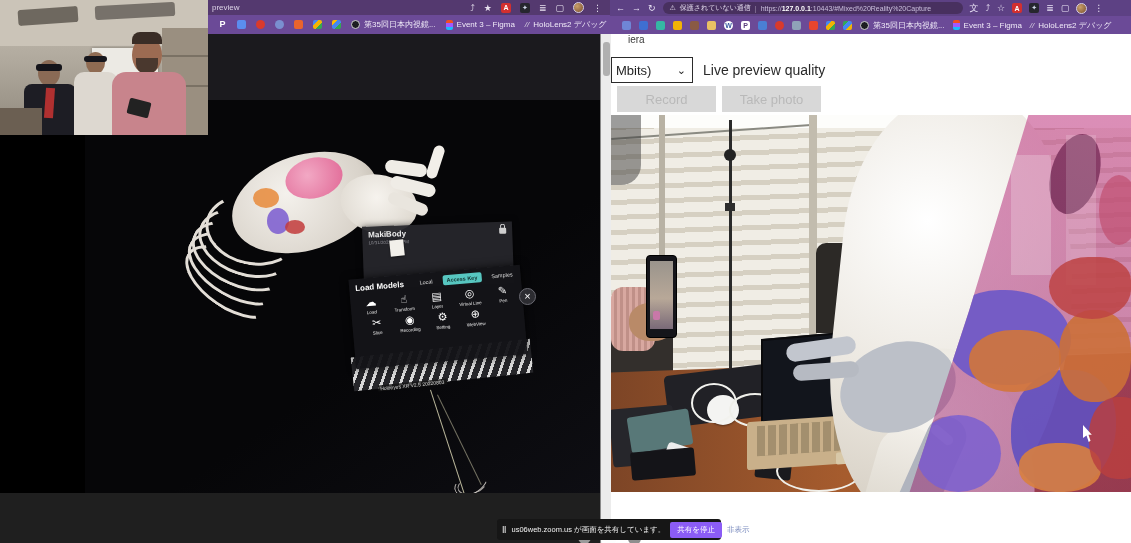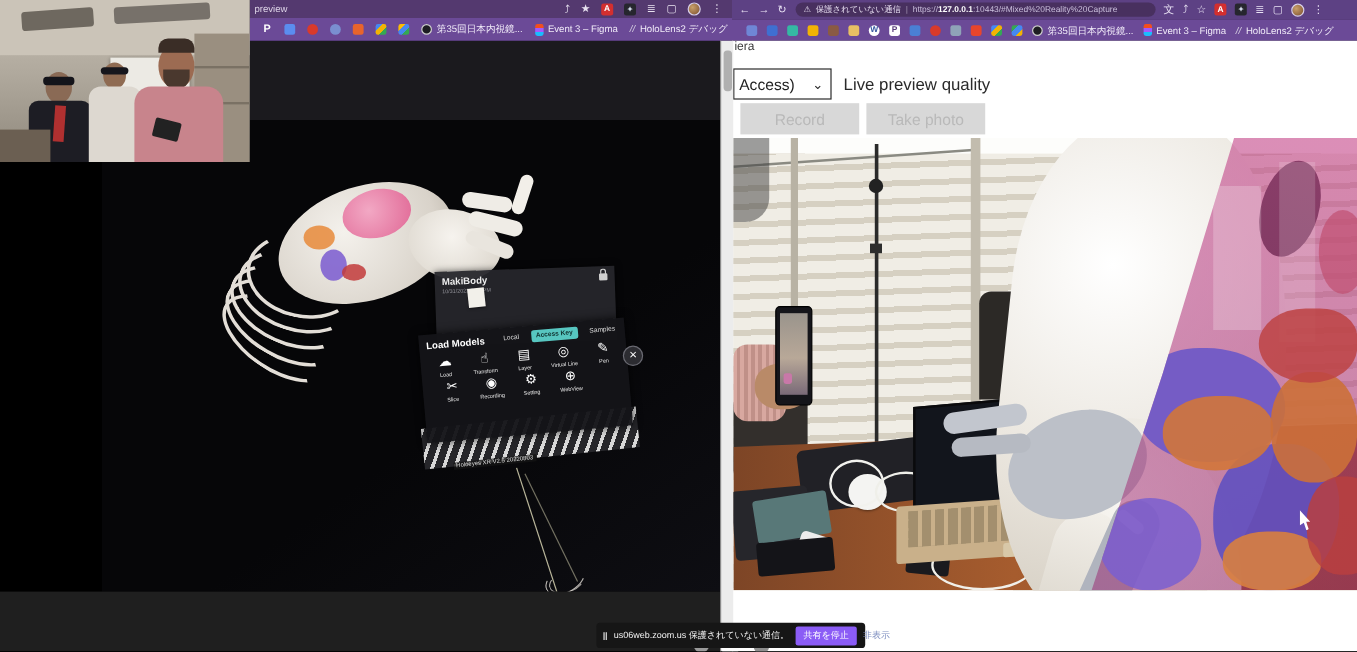--- a/index.html
+++ b/index.html
@@ -57,21 +57,21 @@
   .zbar-hide{color:#7f8fc0;font-size:7.5px;white-space:nowrap;}
   .dot{border-radius:50%;z-index:29;}
   
   .rb-toolbar{left:610px;top:0;width:521px;height:16px;background:#5d4184;display:flex;align-items:center;gap:7px;padding:0 6px;color:#e9e2f4;font-size:9px;}
   .urlpill{height:12px;flex:1;max-width:300px;background:#48305f;border-radius:6px;display:flex;align-items:center;gap:4px;padding:0 7px;overflow:hidden;}
   .warn{color:#e5dcef;font-size:7px;white-space:nowrap;}
   .urltxt{font-size:7px;color:#cabfdc;white-space:nowrap;}
   .urltxt b{color:#fff;font-weight:bold;}
   .rb-bm{left:610px;top:16px;width:521px;height:18px;background:#6b4a97;display:flex;align-items:center;gap:8px;padding-left:12px;}
   .rb-page{left:610px;top:34px;width:521px;height:509px;background:#fff;}
-  .iera{color:#3a3a3a;font-size:10px;}
+  .iera{color:#3a3a3a;font-size:10px;padding-left:16px;}
   .select{left:1px;top:23px;width:82px;height:26px;border:1px solid #2b2b2b;background:#fff;display:flex;align-items:center;}
   .select-val{font-size:13px;color:#1f1f1f;margin-left:4px;flex:1;}
   .select-chev{font-size:11px;color:#1f1f1f;margin-right:6px;}
   .qlabel{left:93px;top:28px;font-size:14px;color:#2a2a2a;}
   .gbtn{height:26px;width:99px;background:#d8d8d8;color:#b9b9b9;font-size:13px;display:flex;align-items:center;justify-content:center;}
   .preview{left:1px;top:81px;width:520px;height:377px;overflow:hidden;background:repeating-linear-gradient(178deg,#f0ede5 0 10px,#d6d0c2 10px 15px);}
   .scrollstrip{left:600px;top:34px;width:11px;height:509px;background:#ececec;border-left:1px solid #8a8a8a;z-index:5;}
   .thumb{left:2px;top:8px;width:7px;height:34px;background:#b0b0b0;border-radius:3px;}
   .cursor{width:13px;height:17px;background:#fff;clip-path:polygon(0 0,0 76%,27% 62%,44% 100%,58% 93%,42% 57%,68% 57%);filter:drop-shadow(0 0 1px #000);z-index:6;}
 </style>
@@ -277,21 +277,21 @@
       </span>
     <span class="bm-item">
         <span class="slashes">//</span>
         <span>HoloLens2 デバッグ</span>
       </span>
   </div>
 
   <div class="abs rb-page">
     <div class="abs iera" style="left:2px;top:0;">iera</div>
     <div class="abs select">
-      <span class="select-val">Access)</span>
+      <span class="select-val">Mbits)</span>
       <span class="select-chev">⌄</span>
     </div>
     <div class="abs qlabel">Live preview quality</div>
     <div class="abs gbtn" style="left:7px;top:52px;">Record</div>
     <div class="abs gbtn" style="left:112px;top:52px;">Take photo</div>
 
     <div class="abs preview">
       <div class="abs" style="left:0;top:0;width:520px;height:13px;background:#fdfdfb;"></div>
       <div class="abs" style="left:0;top:16px;width:200px;height:2px;background:#8a8a82;transform:rotate(-4deg);"></div>
       <div class="abs" style="left:0;top:0;width:30px;height:70px;background:rgba(60,60,60,.5);border-radius:0 0 20px 0;"></div>
@@ -362,21 +362,21 @@
       <div class="abs cursor" style="left:472px;top:310px;"></div>
     </div>
   </div>
 
   <div class="abs scrollstrip">
     <div class="abs thumb"></div>
   </div>
 
   <div class="abs zbar">
     <span class="zbar-pause">‖</span>
-    <span class="zbar-msg">us06web.zoom.us 保護されていない通信。</span>
+    <span class="zbar-msg">us06web.zoom.us が画面を共有しています。</span>
     <button class="zbar-stop">共有を停止</button>
     <span class="zbar-hide">非表示</span>
   </div>
   <div class="abs dot" style="left:578px;top:531px;width:13px;height:13px;background:#9a9a9a;"></div>
   <div class="abs dot" style="left:601px;top:532px;width:15px;height:15px;background:#fdfdfd;"></div>
   <div class="abs dot" style="left:628px;top:532px;width:13px;height:13px;background:#8e8e8e;"></div>
 
 </div>
 
 </body></html>

